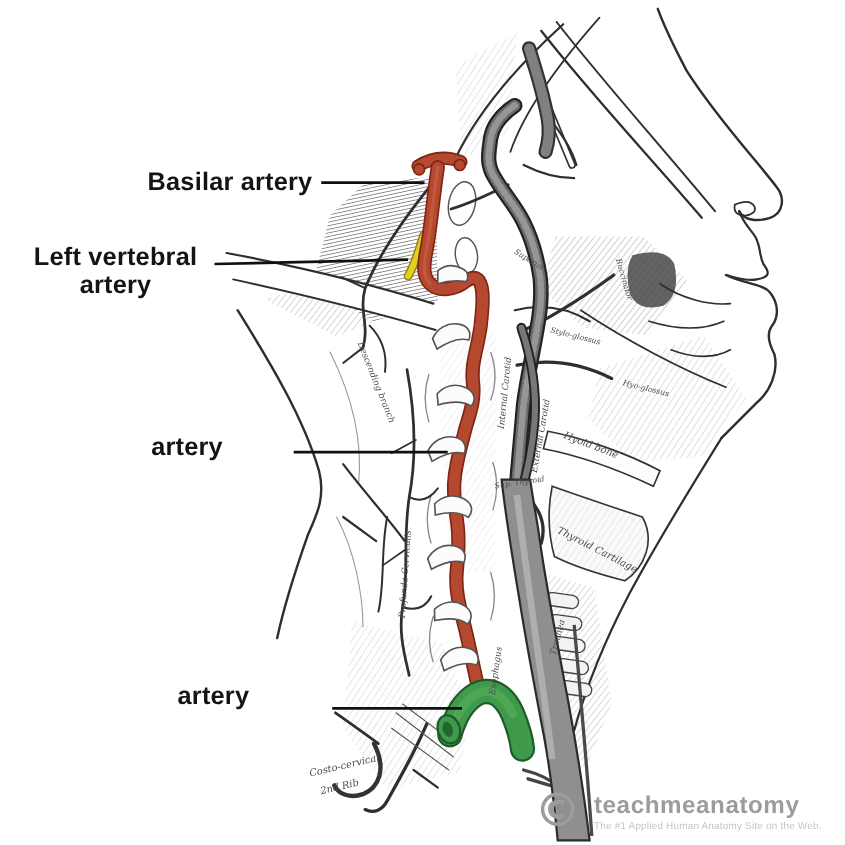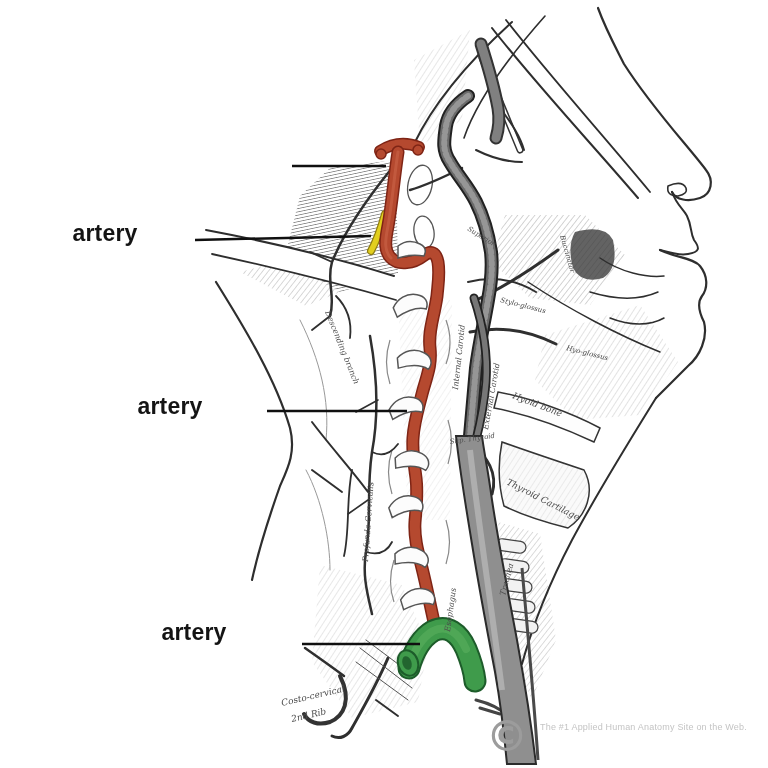--- a/index.html
+++ b/index.html
@@ -188,33 +188,36 @@
     <text class="eng" transform="translate(560,236) rotate(74)" font-size="7">Buccinator</text>
     <text class="eng" transform="translate(512,398) rotate(21)" font-size="9">Hyoid bone</text>
     <text class="eng" transform="translate(506,484) rotate(27)" font-size="9">Thyroid Cartilage</text>
     <text class="eng" transform="translate(450,632) rotate(-82)">Esophagus</text>
     <text class="eng" transform="translate(505,596) rotate(-75)">Trachea</text>
     <text class="eng" transform="translate(282,706) rotate(-13)" font-size="9">Costo-cervical</text>
     <text class="eng" transform="translate(292,722) rotate(-13)" font-size="9">2nd Rib</text>
   </g>
 </svg>
 
+<div class="anno right" style="left:116px;top:153px;width:168px;">Basilar artery</div>
 
 <div class="anno" style="left:22px;top:221px;width:166px;">
+  <div>Left vertebral</div>
   <div>artery</div>
 </div>
 
 <div class="anno" style="left:84px;top:394px;width:172px;">
   <div>artery</div>
 </div>
 
 <div class="anno" style="left:96px;top:620px;width:196px;">
   <div>artery</div>
 </div>
 
 <div class="wm">
   <span class="wm-c">©</span>
   <span class="wm-txt">
+    <div class="wm-brand">teachmeanatomy</div>
     <div class="wm-tag">The #1 Applied Human Anatomy Site on the Web.</div>
   </span>
 </div>
 
 </div>
 
 </body></html>

